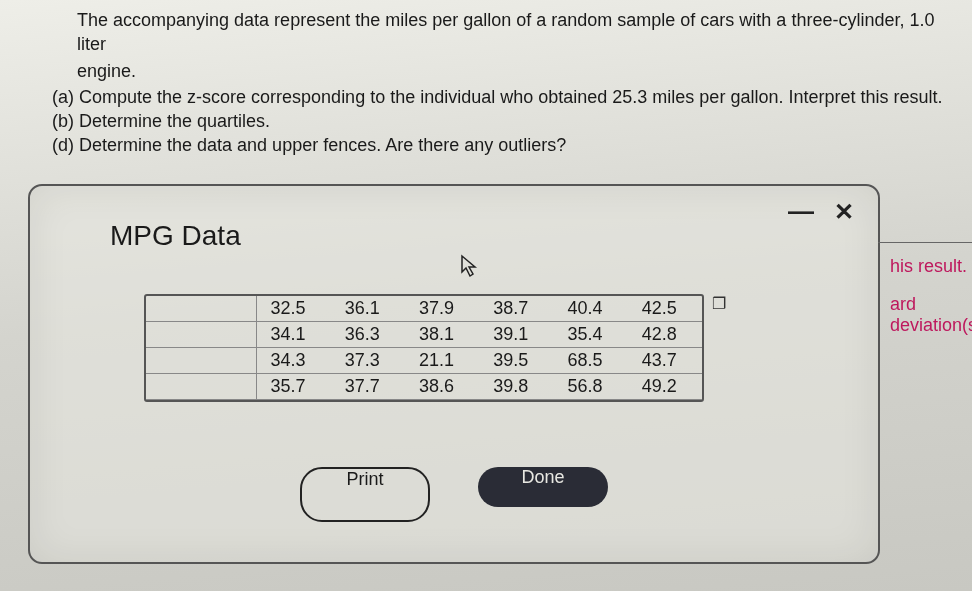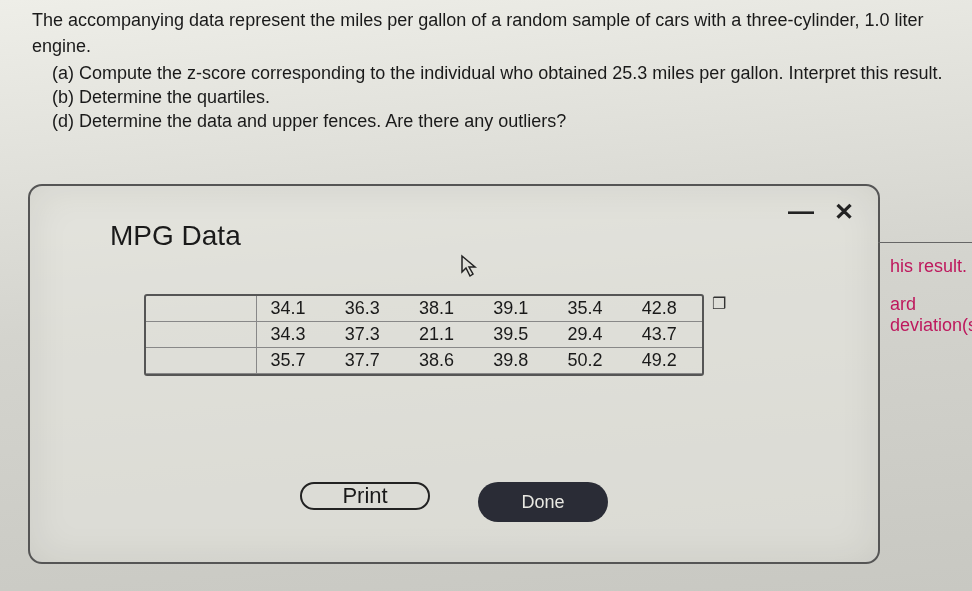--- a/index.html
+++ b/index.html
@@ -19,21 +19,21 @@
     }
     .problem-text {
       position: absolute;
       top: 8px;
       left: 32px;
       right: 10px;
       font-size: 18px;
       color: #1a1a1a;
       line-height: 1.35;
     }
-    .problem-text .intro { margin-bottom: 2px; }
+    .problem-text .intro { margin-bottom: 2px; margin-left: 45px; }
     .problem-text .part { padding-left: 20px; }
     .modal-wrap {
       position: absolute;
       top: 184px;
       left: 28px;
       width: 852px;
       height: 380px;
       border: 2px solid #555;
       border-radius: 14px;
       background: rgba(230,230,224,0.6);
@@ -92,40 +92,39 @@
     }
     .btn-row {
       position: absolute;
       bottom: 40px;
       left: 0; right: 0;
       display: flex;
       justify-content: center;
       gap: 48px;
     }
     .btn-print {
-      width: 130px; height: 28px;
+      width: 130px; height: 55px;
       border: 2px solid #222;
       border-radius: 22px;
       background: transparent;
-      font-size: 22px;
+      font-size: 18px;
       color: #1a1a1a;
       display: flex;
       justify-content: center;
-      align-items: center;
+      align-items: flex-start;
     }
     .btn-done {
       width: 130px; height: 40px;
       border: none;
       border-radius: 22px;
       background: #2a2c36;
       color: #e8e8e2;
       font-size: 18px;
       display: flex;
       justify-content: center;
-      align-items: center;
     }
     .side-text {
       position: absolute;
       right: 0;
       font-size: 18px;
       color: #be185d;
     }
     .side1 { top: 256px; width: 82px;}
     .side2 { top: 294px; width: 82px;}
     .side-sep {
@@ -156,45 +155,54 @@
   <div class="modal-title">MPG Data</div>
   <div class="cursor">
     <svg width="20" height="24" viewBox="0 0 20 24">
         <path d="M2 2 L2 18 L6 14 L10 22 L13 20 L9 13 L15 13 Z" fill="none" stroke="#222" stroke-width="1.5"></path>
       </svg>
   </div>
 
   <div class="data-table-wrap">
     <table class="data-table">
       <tbody>
+          <tr>
+        <td></td>
+        <td>32.5</td>
+        <td>36.1</td>
+        <td>37.9</td>
+        <td>38.7</td>
+        <td>40.4</td>
+        <td>42.5</td>
+      </tr>
       <tr>
         <td></td>
         <td>34.1</td>
         <td>36.3</td>
         <td>38.1</td>
         <td>39.1</td>
         <td>35.4</td>
         <td>42.8</td>
       </tr>
       <tr>
         <td></td>
         <td>34.3</td>
         <td>37.3</td>
         <td>21.1</td>
         <td>39.5</td>
-        <td>29.4</td>
+        <td>68.5</td>
         <td>43.7</td>
       </tr>
       <tr>
         <td></td>
         <td>35.7</td>
         <td>37.7</td>
         <td>38.6</td>
         <td>39.8</td>
-        <td>50.2</td>
+        <td>56.8</td>
         <td>49.2</td>
       </tr>
     </tbody>
       </table>
   </div>
   <div class="copy-icon">❐</div>
 
   <div class="btn-row">
     <div class="btn-print">
       <span>Print</span>

